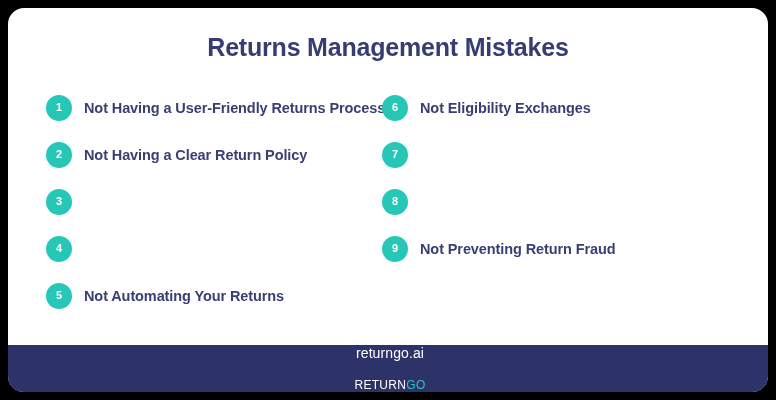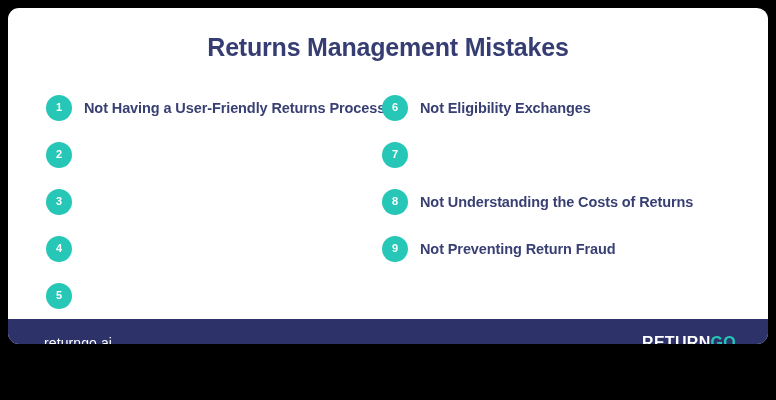--- a/index.html
+++ b/index.html
@@ -13,23 +13,23 @@
     overflow: hidden;
     font-family: "Liberation Sans", sans-serif;
     -webkit-font-smoothing: antialiased;
   }
 
   #card {
     position: absolute;
     left: 8px;
     top: 8px;
     width: 760px;
-    height: 336px;
+    height: 384px;
     background: #ffffff;
-    border-radius: 11px;
+    border-radius: 16px;
     overflow: hidden;
     display: flex;
     flex-direction: column;
   }
 
   #page-title {
     text-align: center;
     color: #363D72;
     font-size: 25px;
     font-weight: bold;
@@ -95,37 +95,37 @@
     font-weight: bold;
     letter-spacing: -0.1px;
     white-space: nowrap;
   }
 
   #footer {
     flex: 0 0 auto;
     height: 47px;
     background: #2D3268;
     display: flex;
-    flex-direction: row;
+    flex-direction: column;
     align-items: center;
     justify-content: space-between;
     padding: 0 32px 0 36px;
     box-sizing: border-box;
   }
 
   #footer-site {
     color: #ffffff;
     font-size: 14px;
     font-weight: normal;
     letter-spacing: 0.1px;
   }
 
   #footer-logo {
-    font-size: 16px;
-    font-weight: bold;
+    font-size: 12px;
+    font-weight: normal;
     letter-spacing: 0.3px;
   }
   .logo-part-a { color: #ffffff; }
   .logo-part-b { color: #27C7B7; }
 </style>
 </head>
 <body>
 
 <div id="card">
 
@@ -135,50 +135,51 @@
 
     <div class="column" id="column-left">
 
       <div class="list-item">
         <span class="badge">1</span>
         <span class="item-label">Not Having a User-Friendly Returns Process</span>
       </div>
 
       <div class="list-item">
         <span class="badge">2</span>
+        <span class="item-label">Not Having a Clear Return Policy</span>
       </div>
 
       <div class="list-item">
         <span class="badge">3</span>
       </div>
 
       <div class="list-item">
         <span class="badge">4</span>
       </div>
 
       <div class="list-item">
         <span class="badge">5</span>
+        <span class="item-label">Not Automating Your Returns</span>
       </div>
 
     </div>
 
     <div class="column" id="column-right">
 
       <div class="list-item">
         <span class="badge">6</span>
         <span class="item-label">Not Eligibility Exchanges</span>
       </div>
 
       <div class="list-item">
         <span class="badge">7</span>
       </div>
 
       <div class="list-item">
         <span class="badge">8</span>
-        <span class="item-label">Not Understanding the Costs of Returns</span>
       </div>
 
       <div class="list-item">
         <span class="badge">9</span>
         <span class="item-label">Not Preventing Return Fraud</span>
       </div>
 
     </div>
 
   </div>

